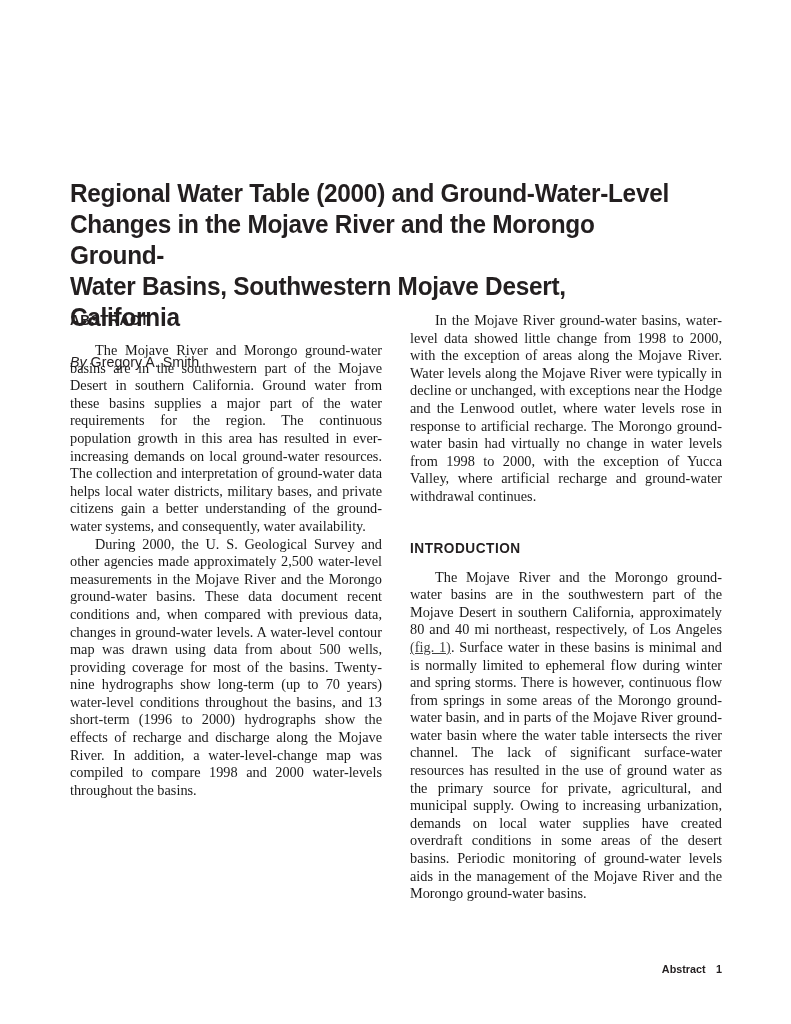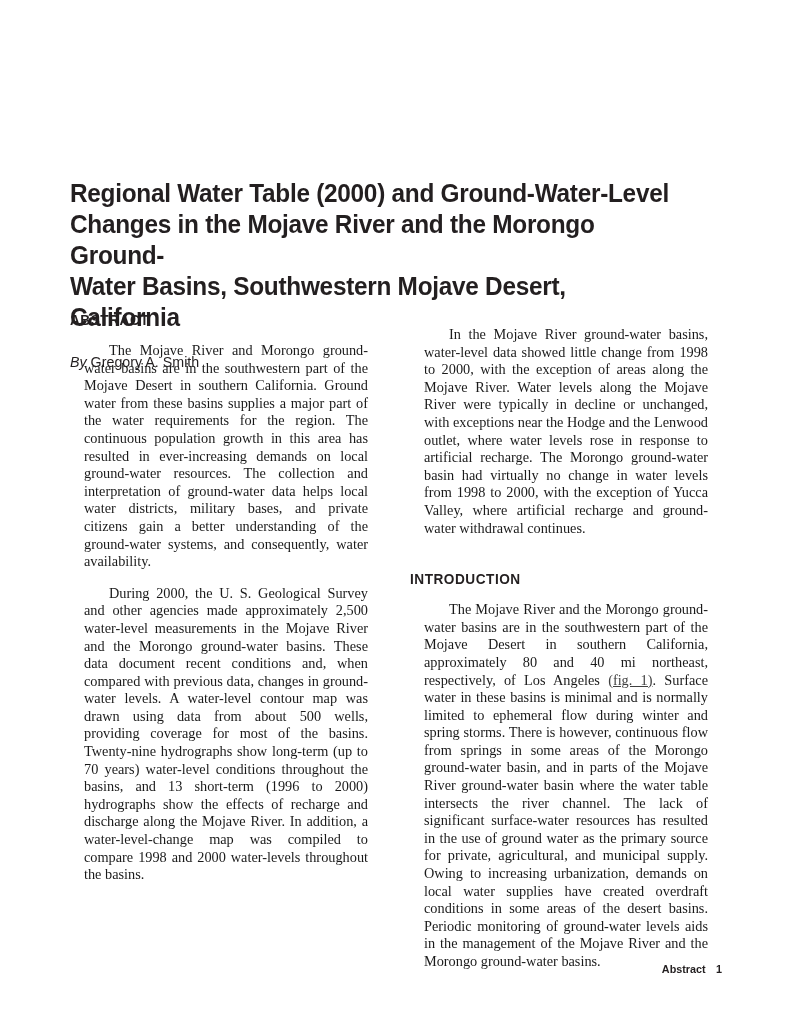--- a/index.html
+++ b/index.html
@@ -78,21 +78,21 @@
     transform: scaleX(0.94);
     transform-origin: left top;
   }
 
   .section-heading.intro {
     margin-top: 34px;
     margin-bottom: 13px;
   }
 
   p.body {
-    margin: 14px;
+    margin: 0;
     font-size: 14.3px;
     line-height: 17.6px;
     text-align: justify;
     text-indent: 25px;
     color: #1a1a1a;
     hyphens: none;
   }
 
   a.fig-link {
     color: #404040;

